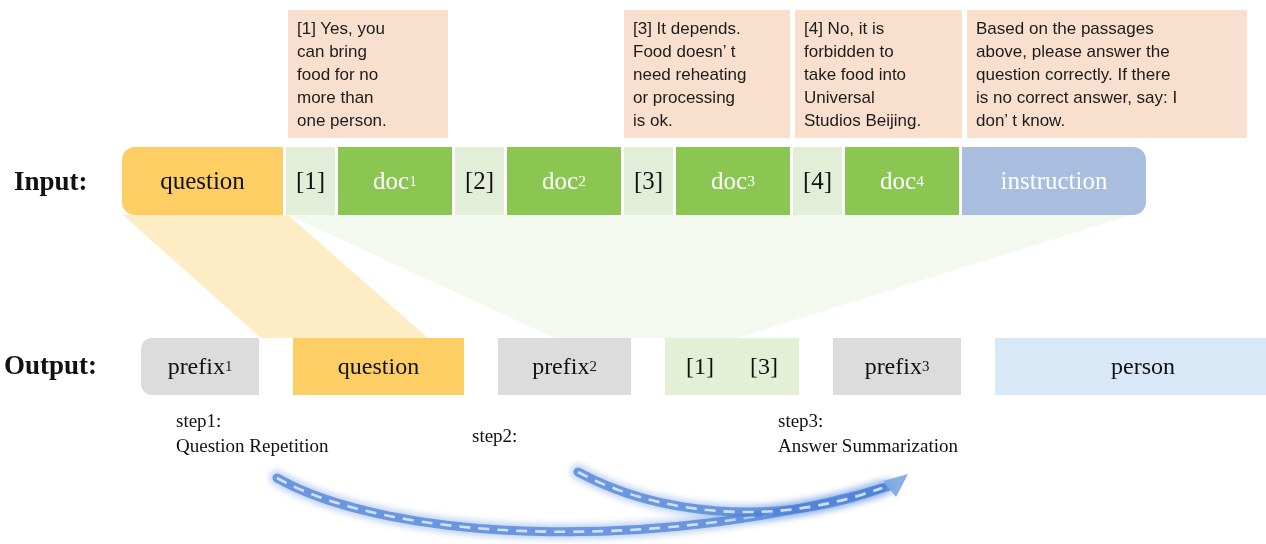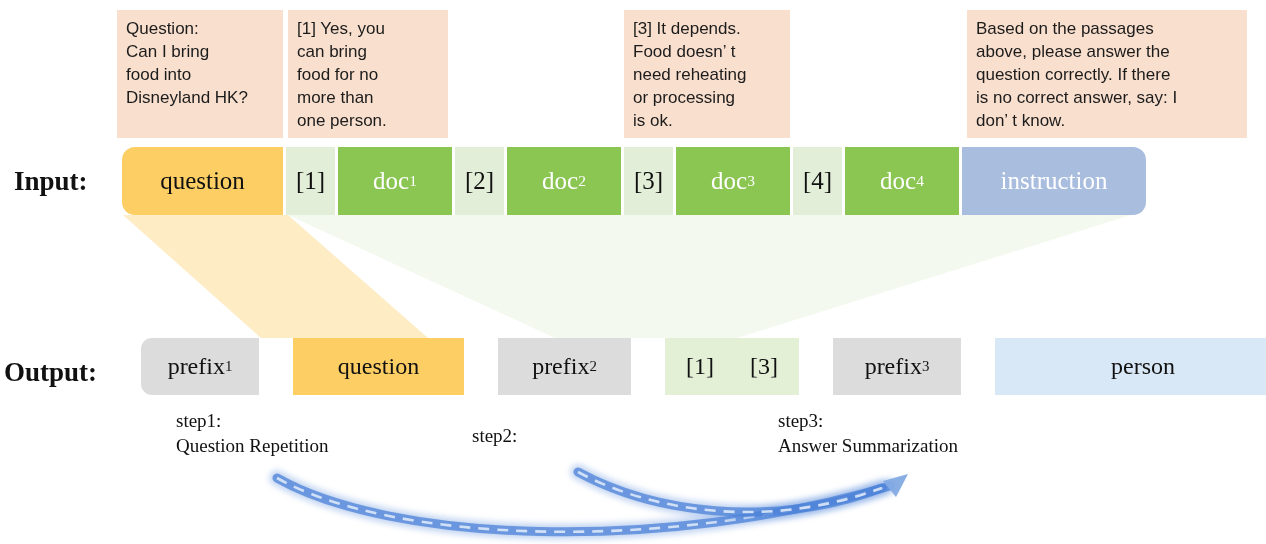--- a/index.html
+++ b/index.html
@@ -18,21 +18,21 @@
   .p4{left:624px;width:166px;}
   .p5{left:795px;width:167px;}
   .p6{left:967px;width:280px;}
 
   
   .beams{position:absolute;left:0;top:215px;width:1266px;height:123px;}
 
   
   .row-label{position:absolute;font-weight:bold;font-size:27px;}
   .label-input{left:14px;top:166px;}
-  .label-output{left:4px;top:350px;margin-top:7px;}
+  .label-output{left:4px;top:350px;}
 
   .inrow{position:absolute;left:122px;top:147px;height:68px;display:flex;gap:3px;}
   .seg{display:flex;align-items:center;justify-content:center;box-sizing:border-box;}
   .inrow .seg{font-size:25px;}
   .seg-question{width:161px;background:var(--question-yellow,#FCCE63);border-radius:13px 0 0 13px;}
   .seg-idx{width:49px;background:var(--index-green,#E2EED8);font-size:24px;}
   .seg-doc{width:114px;background:var(--doc-green,#8BC653);color:#fff;}
   .seg-instruction{width:184px;background:var(--instruction-blue,#A9BDDE);color:#fff;border-radius:0 13px 13px 0;}
 
   
@@ -53,34 +53,35 @@
   .step2{left:472px;margin-top:15px;}
   .step3{left:778px;}
 
   .arrows{position:absolute;left:0;top:458px;width:1266px;height:86px;}
 </style>
 </head>
 <body>
 
 <div class="stage">
 
-  <div class="passage p1">Question:
-Can I bring
-food into
-Disneyland HK?</div>
   <div class="passage p2">[1] Yes, you
 can bring
 food for no
 more than
 one person.</div>
   <div class="passage p4">[3] It depends.
 Food doesn’ t
 need reheating
 or processing
 is ok.</div>
+  <div class="passage p5">[4] No, it is
+forbidden to
+take food into
+Universal
+Studios Beijing.</div>
   <div class="passage p6">Based on the passages
 above, please answer the
 question correctly. If there
 is no correct answer, say: I
 don’ t know.</div>
 
   <svg class="beams" viewBox="0 0 1266 123">
     <polygon points="123,0 288,0 428,123 261,123" fill="#FBCE63" fill-opacity="0.38"></polygon>
     <polygon points="288,0 1131,0 737,123 555,123" fill="#8DC758" fill-opacity="0.10"></polygon>
   </svg>

